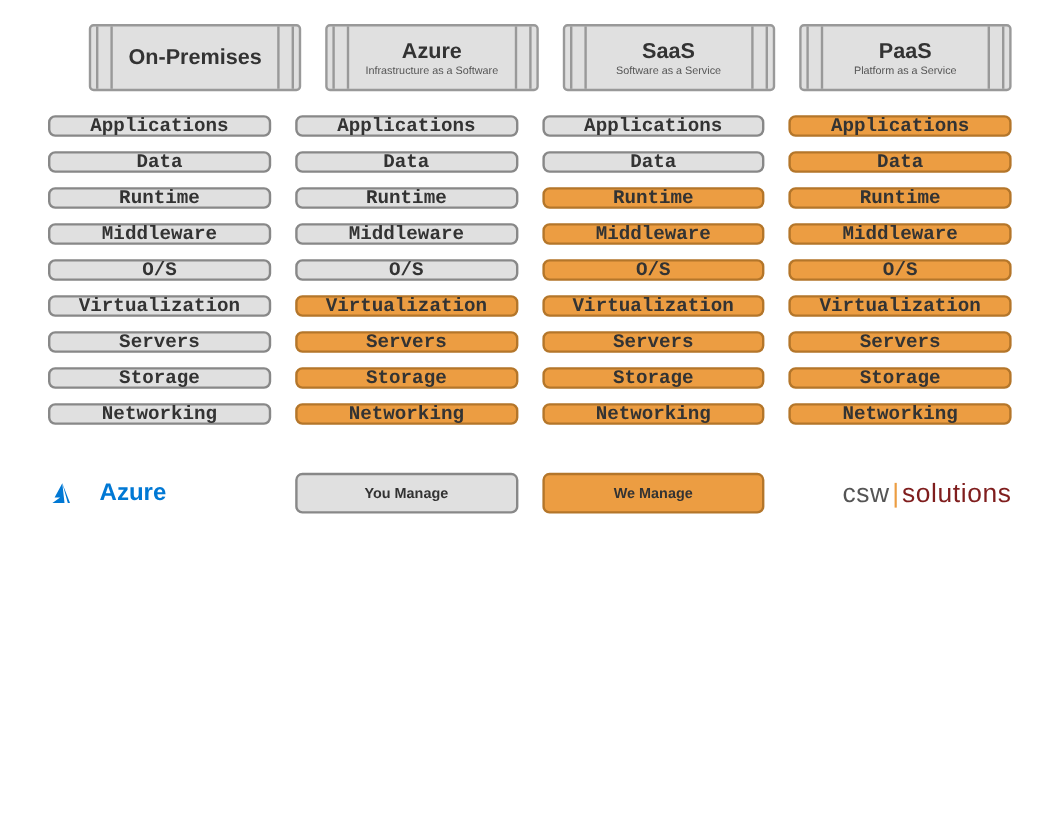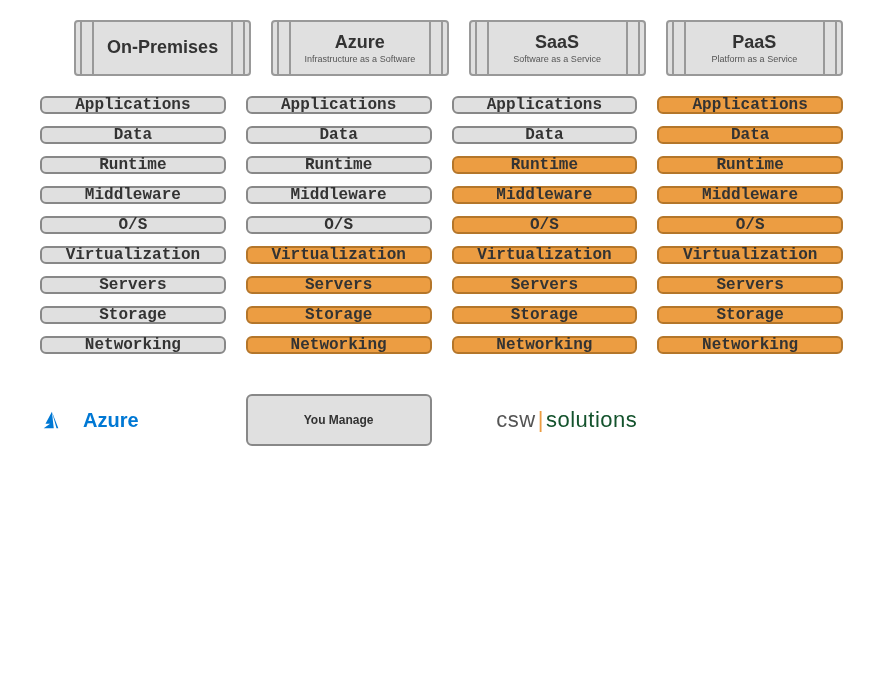--- a/index.html
+++ b/index.html
@@ -73,21 +73,21 @@
     color: #333;
   }
   .legend-row {
     margin-top: 40px;
     display: grid;
     grid-template-columns: repeat(4, 1fr);
     column-gap: 20px;
     align-items: center;
   }
   .legend-cell {
-    height: 52px;
+    height: 34px;
     border-radius: 6px;
     display: flex;
     align-items: center;
     justify-content: center;
     font-size: 12px;
     font-weight: bold;
   }
   .azure-logo {
     display: flex;
     align-items: center;
@@ -102,21 +102,21 @@
     color: #555;
     letter-spacing: 0.5px;
     font-weight: 300;
   }
   .csw-logo .bar {
     color: #ec9d42;
     font-weight: 400;
     padding: 0 2px;
   }
   .csw-logo .sol {
-    color: #14532d;
+    color: #7f1d1d;
   }
 </style>
 </head>
 <body>
 
 <div class="grid header-row">
   <div class="header-cell">
     <div class="header-title">On-Premises</div>
     <div class="header-sub"></div>
   </div>
@@ -176,16 +176,19 @@
 <div class="legend-row">
   <div class="azure-logo">
     <svg width="22" height="22" viewBox="0 0 24 24">
       <path fill="#0078d4" d="M13 3 L6 16 L11 16 L4 21 L18 21 L13 3 Z M13 3 L20 21 L15 21 Z"></path>
     </svg>
     <span>Azure</span>
   </div>
   <div class="legend-cell you-manage">
     <span>You Manage</span>
   </div>
+  <div class="legend-cell we-manage">
+    <span>We Manage</span>
+  </div>
   <div class="csw-logo">
     <span>csw</span><span class="bar">|</span><span class="sol">solutions</span>
   </div>
 </div>
 
 </body></html>

